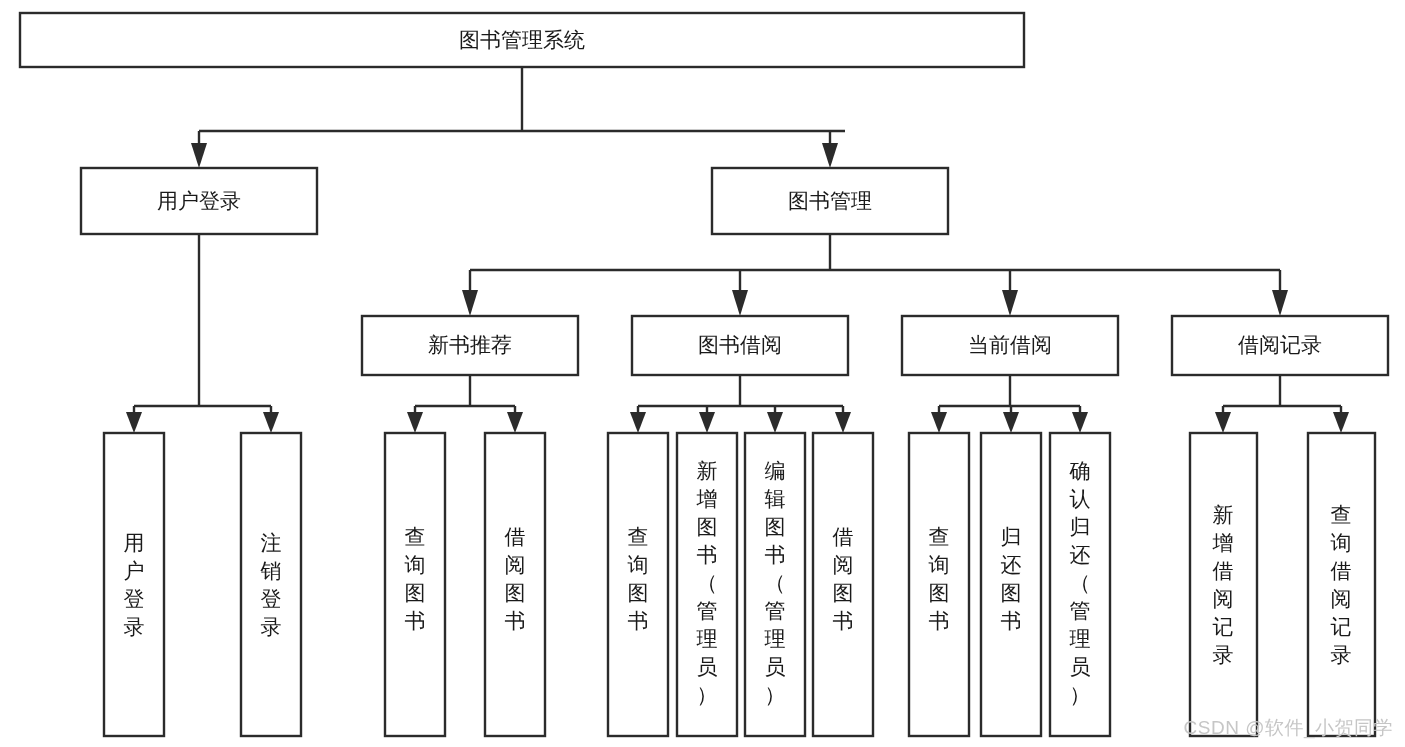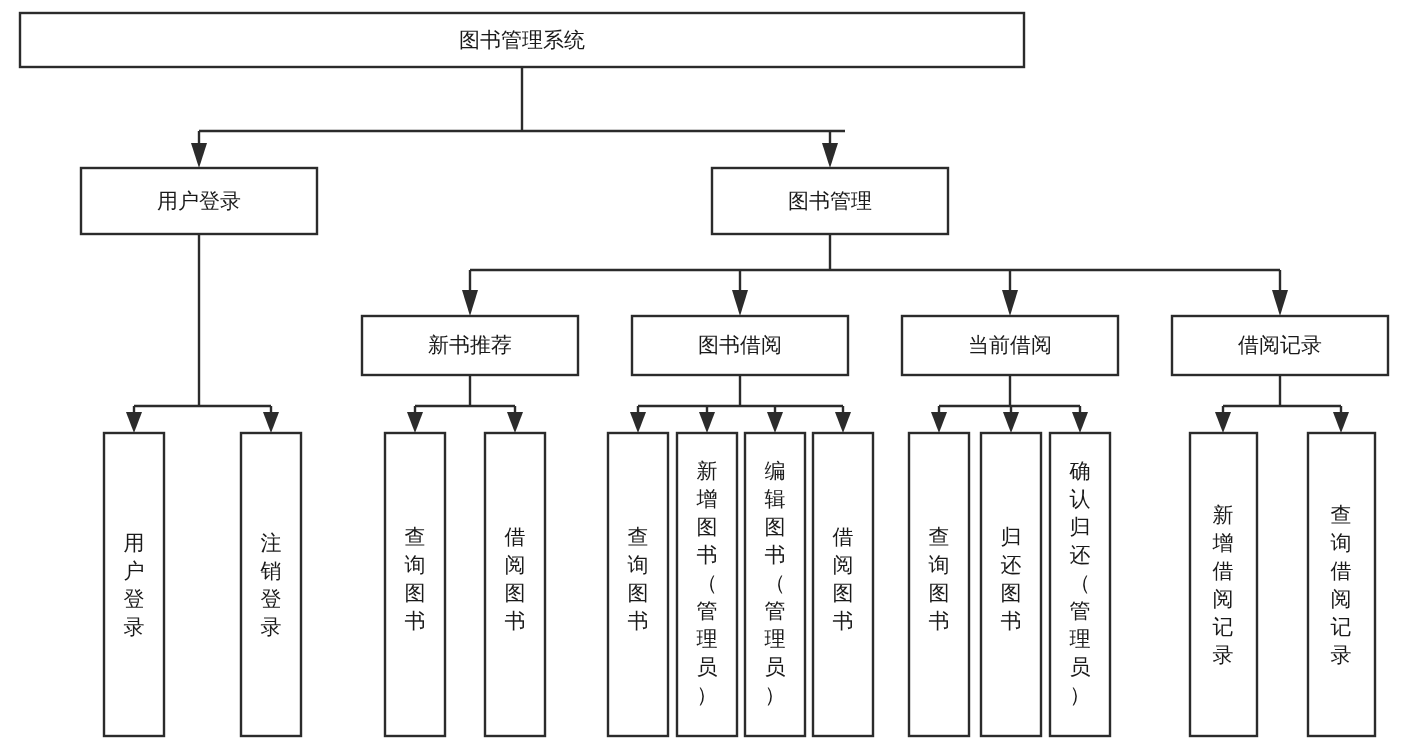--- a/index.html
+++ b/index.html
@@ -242,14 +242,15 @@
       </g>
 
       <g>
         <rect class="node-rect" x="1308" y="433" width="67" height="303"></rect>
         <text class="node-label-v"><tspan x="1341" y="521.84">查</tspan><tspan x="1341" y="549.84">询</tspan><tspan x="1341" y="577.84">借</tspan><tspan x="1341" y="605.84">阅</tspan><tspan x="1341" y="633.84">记</tspan><tspan x="1341" y="661.84">录</tspan></text>
       </g>
 
     </g>
   </svg>
 
+  <div class="watermark-text">CSDN @软件_小贺同学</div>
 
 </div>
 
 </body></html>

